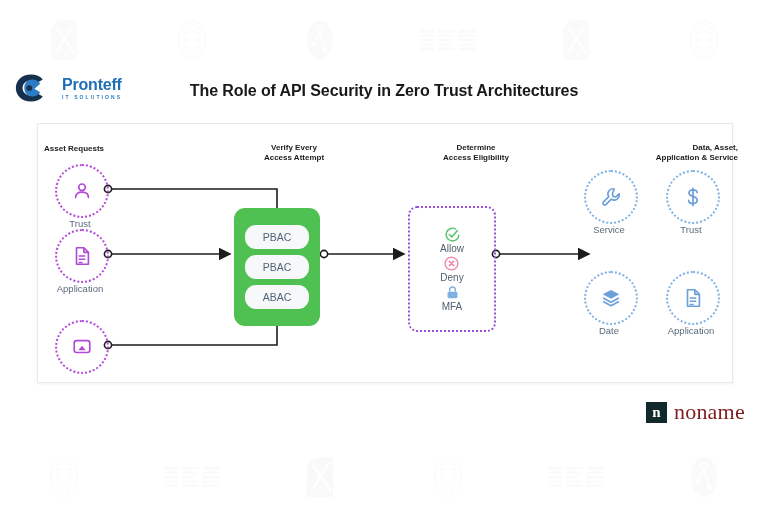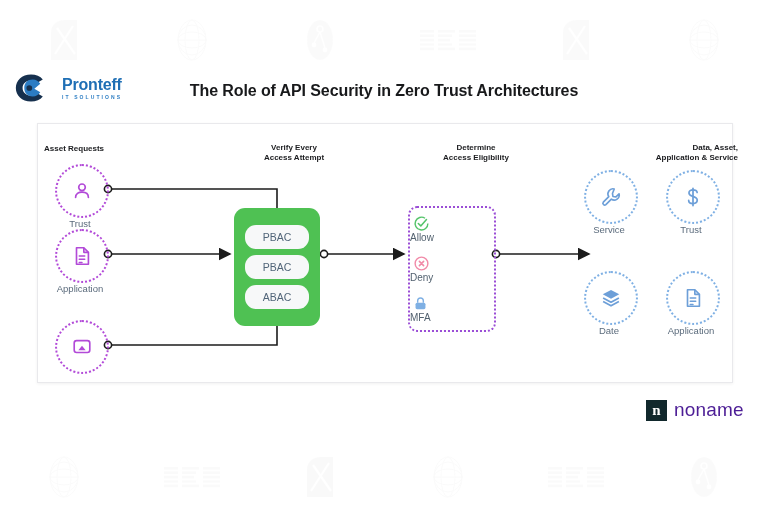--- a/index.html
+++ b/index.html
@@ -168,23 +168,23 @@
   .elig-box {
     position: absolute;
     left: 370px;
     top: 82px;
     width: 84px;
     height: 122px;
     border: 2px dotted #9b4ed6;
     border-radius: 9px;
     display: flex;
     flex-direction: column;
-    align-items: flex-start;
+    align-items: center;
     justify-content: center;
-    gap: 12px;
+    gap: 1px;
   }
   .elig-item { display: flex; flex-direction: column; align-items: center; }
   .elig-label {
     font-size: 10px;
     color: #52616f;
     margin-top: 0px;
   }
 
   
   .wires { position: absolute; left: 0; top: 0; width: 694px; height: 258px; }
@@ -205,23 +205,23 @@
     color: #ffffff;
     font-family: "Liberation Serif", serif;
     font-weight: bold;
     font-size: 15px;
     display: flex;
     align-items: center;
     justify-content: center;
     line-height: 1;
   }
   .noname-text {
-    font-family: Liberation Sans, sans-serif;
-    font-size: 19px;
-    color: #4c1d95;
+    font-family: Liberation Serif, serif;
+    font-size: 22px;
+    color: #7f1d1d;
     letter-spacing: 0.2px;
   }
 </style>
 </head>
 <body>
 
 <div class="wm-row top">
   <div class="wm-cell">
     <svg width="34" height="40" viewBox="0 0 34 40">
         <path d="M4 40 V12 C4 5 10 0 17 0 H30 V40 Z" fill="#f1f1f1"></path>

